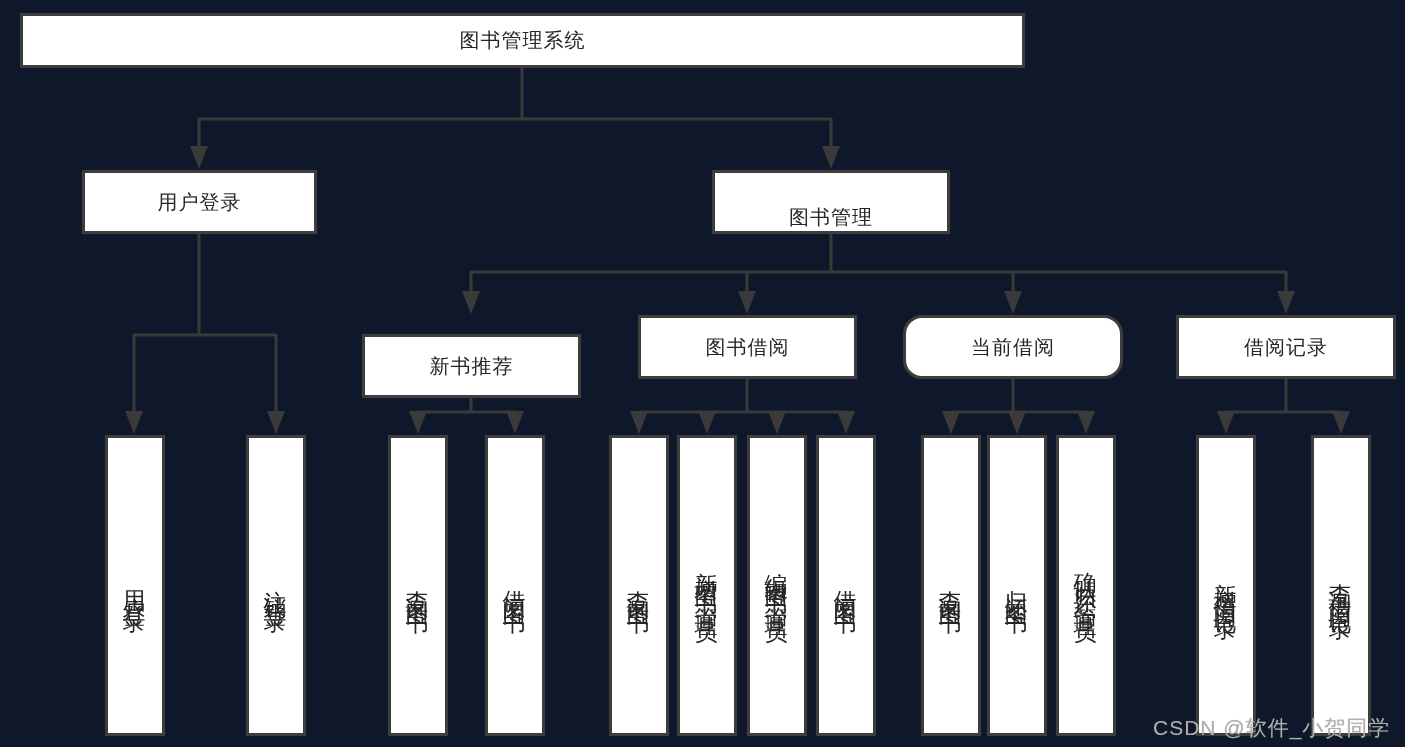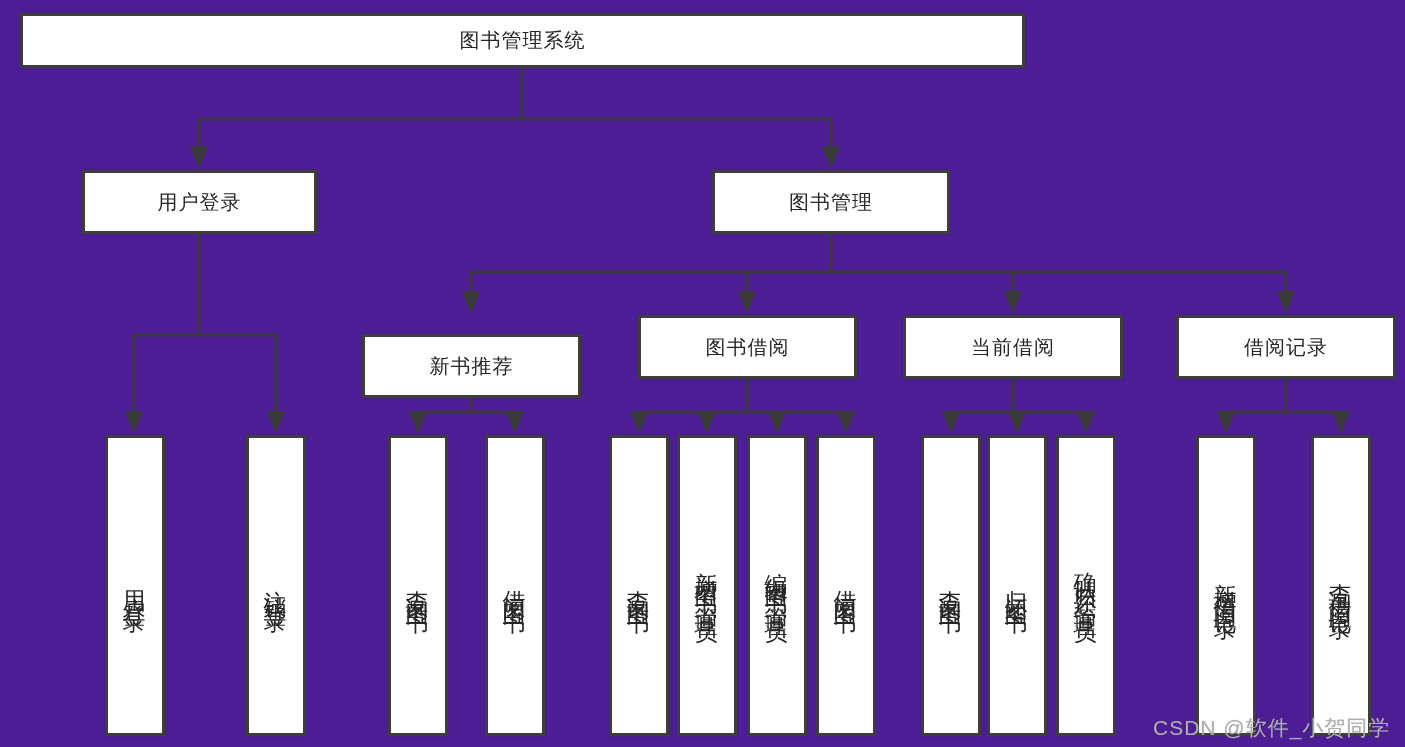--- a/index.html
+++ b/index.html
@@ -5,21 +5,21 @@
   html, body {
     margin: 0;
     padding: 0;
     background: #ffffff;
     font-family: "Liberation Sans", "DejaVu Sans", sans-serif;
   }
   .stage {
     position: relative;
     width: 1405px;
     height: 747px;
-    background: #4c1d95;
+    background: #0f172a;
     overflow: hidden;
   }
   .connectors {
     position: absolute;
     left: 0;
     top: 0;
     pointer-events: none;
   }
   .box {
     position: absolute;
@@ -133,31 +133,31 @@
     </g>
   </svg>
 
   <div class="box h-box root-box">
     <span>图书管理系统</span>
   </div>
 
   <div class="box h-box l2-box" style="left:82px; top:170px; width:235px;">
     <span>用户登录</span>
   </div>
-  <div class="box h-box l2-box" style="left:712px; top:170px; width:238px;">
+  <div class="box h-box l2-box" style="left:712px; top:170px; width:238px;align-items:flex-end;">
     <span>图书管理</span>
   </div>
 
   <div class="box h-box l3-box" style="left:362px; top:334px; width:219px;">
     <span>新书推荐</span>
   </div>
   <div class="box h-box l3-box" style="left:638px; top:315px; width:219px;justify-content:center;">
     <span>图书借阅</span>
   </div>
-  <div class="box h-box l3-box" style="left:903px; top:315px; width:220px;">
+  <div class="box h-box l3-box" style="left:903px; top:315px; width:220px;border-radius:19px;">
     <span>当前借阅</span>
   </div>
   <div class="box h-box l3-box" style="left:1176px; top:315px; width:220px;align-items:center;">
     <span>借阅记录</span>
   </div>
 
   <div class="box leaf" style="left:105px;">
     <span class="vtext">用户登录</span>
   </div>
   <div class="box leaf" style="left:246px;">

